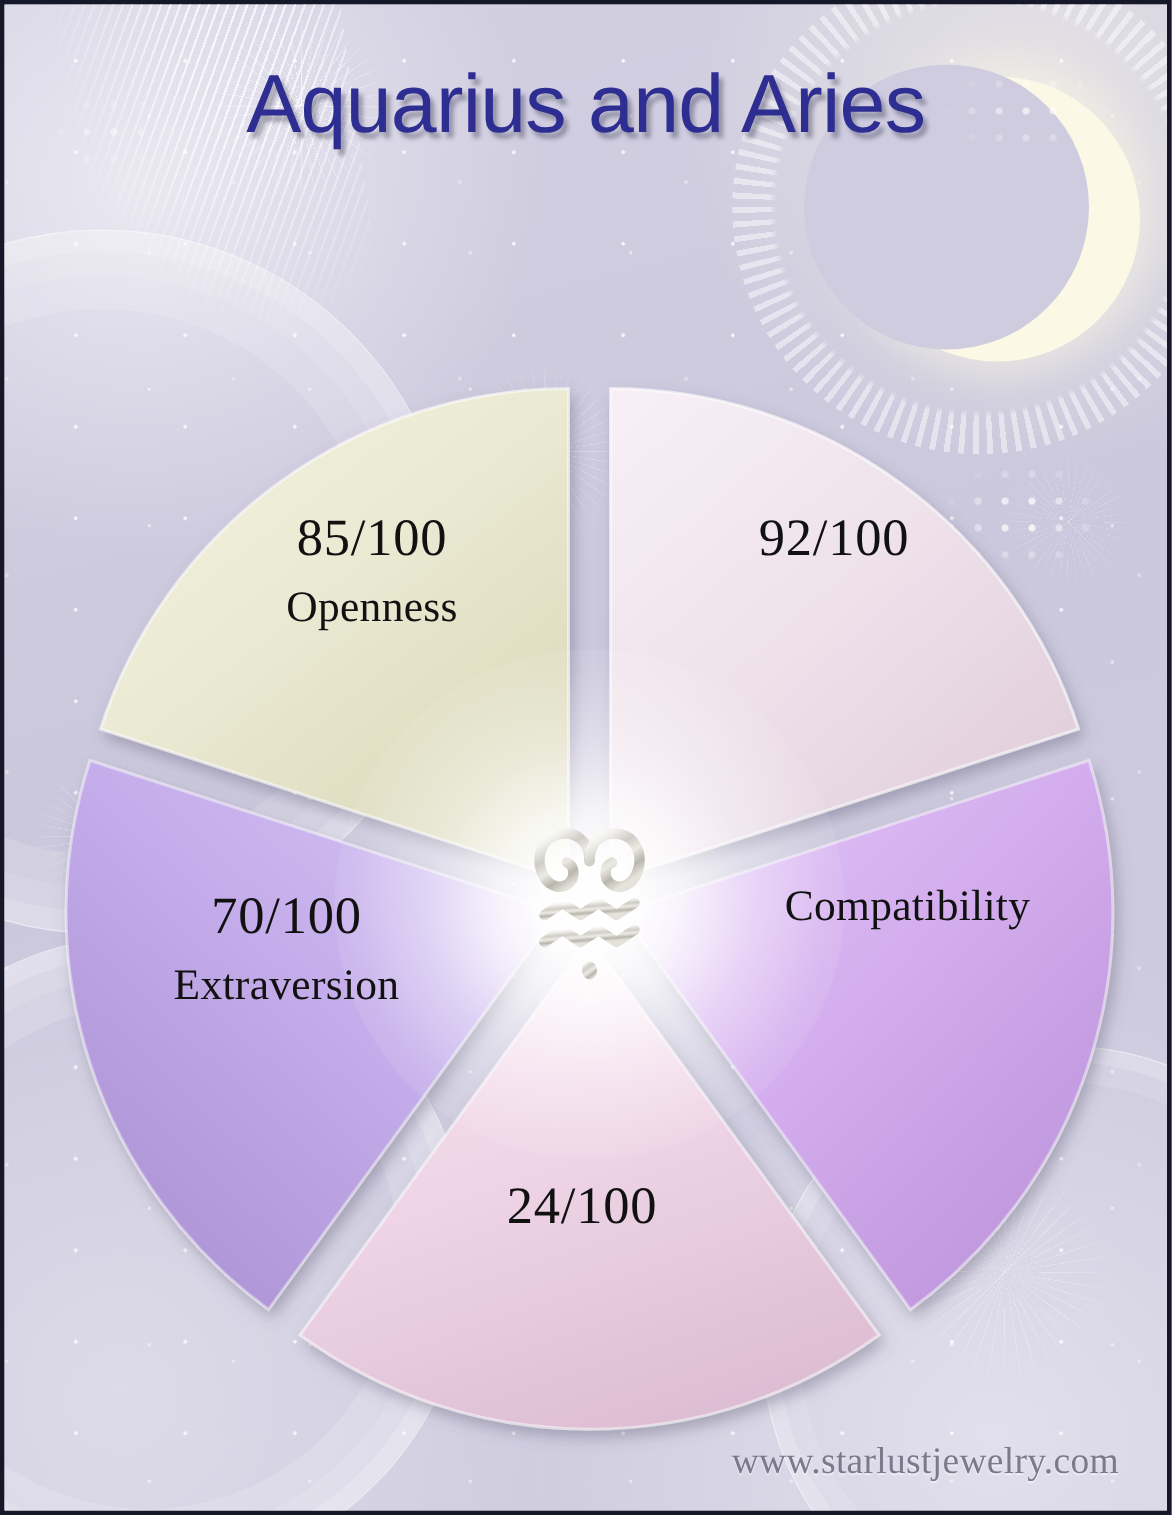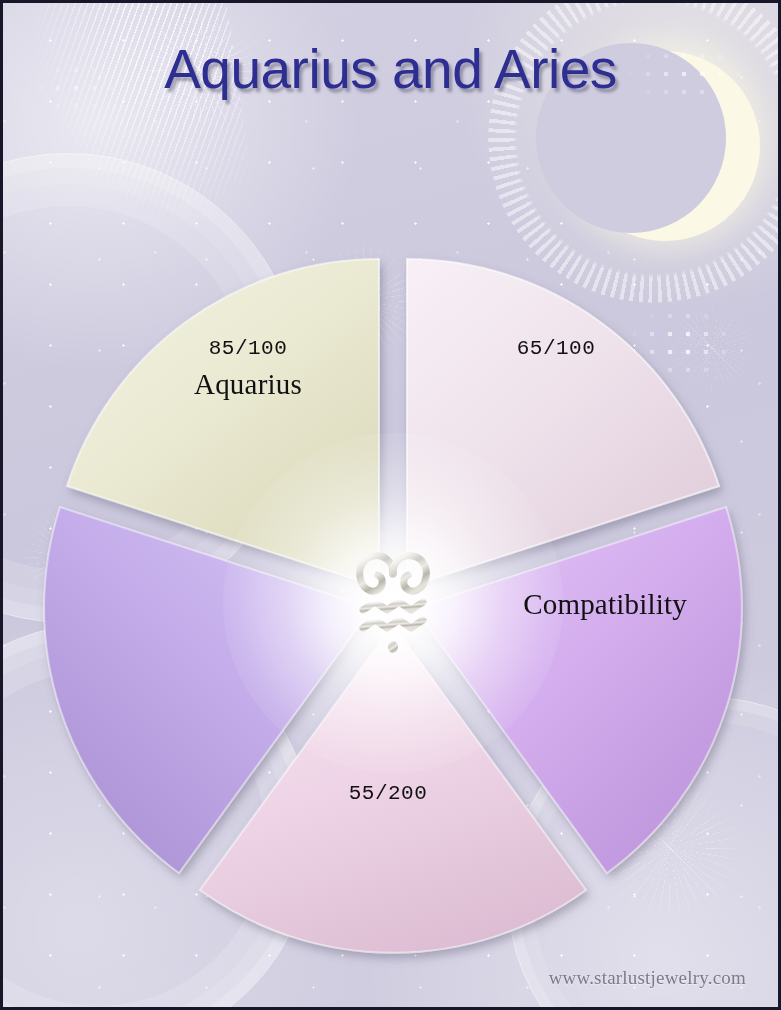--- a/index.html
+++ b/index.html
@@ -177,37 +177,37 @@
 
   
   .slice-label {
     position: absolute;
     z-index: 11;
     text-align: center;
     color: #111111;
     font-family: "Liberation Serif", "DejaVu Serif", serif;
     white-space: nowrap;
   }
-  .slice-score { display: block; font-size: 21px; line-height: 1.5; letter-spacing: .5px; font-family: Liberation Mono, monospace; }
+  .slice-score { display: block; font-size: 35px; line-height: 1.5; letter-spacing: .5px; }
   .slice-trait { display: block; font-size: 29px; line-height: 1.35; letter-spacing: .2px; }
 
   .lbl-openness          { left: 100px; top: 330px; width: 290px; }
   .lbl-conscientiousness { left: 388px; top: 330px; width: 330px; }
   .lbl-extraversion      { left: 48px;  top: 582px; width: 280px; }
   .lbl-agreeableness     { left: 452px; top: 582px; width: 300px; }
   .lbl-neuroticism       { left: 235px; top: 775px; width: 300px; }
 
   
   .watermark {
     position: absolute;
     right: 32px; bottom: 18px;
     z-index: 14;
     color: #7b7a8c;
     font-family: "Liberation Serif", "DejaVu Serif", serif;
-    font-size: 19px;
+    font-size: 25px;
     letter-spacing: .2px;
     text-shadow: 0 1px 1px rgba(255,255,255,0.55);
   }
 </style>
 </head>
 <body>
 
 <div id="poster">
 
   <div class="bg-base"></div>
@@ -322,32 +322,36 @@
 
           <path d="M48 82 L48 98" stroke-width="6"></path>
         </g>
         <ellipse cx="48" cy="99" rx="5" ry="6" fill="url(#silver)"></ellipse>
       </svg>
     </div>
 
     
     <div class="slice-label lbl-openness">
       <span class="slice-score">85/100</span>
-      <span class="slice-trait">Aquarius</span>
+      <span class="slice-trait">Openness</span>
     </div>
 
     <div class="slice-label lbl-conscientiousness">
-      <span class="slice-score">65/100</span>
+      <span class="slice-score">92/100</span>
     </div>
 
     <div class="slice-label lbl-agreeableness">
       <span class="slice-trait">Compatibility</span>
     </div>
 
     <div class="slice-label lbl-neuroticism">
-      <span class="slice-score">55/200</span>
-    </div>
-
+      <span class="slice-score">24/100</span>
+    </div>
+
+    <div class="slice-label lbl-extraversion">
+      <span class="slice-score">70/100</span>
+      <span class="slice-trait">Extraversion</span>
+    </div>
   </div>
 
   <div class="watermark">www.starlustjewelry.com</div>
 
 </div>
 
 </body></html>

